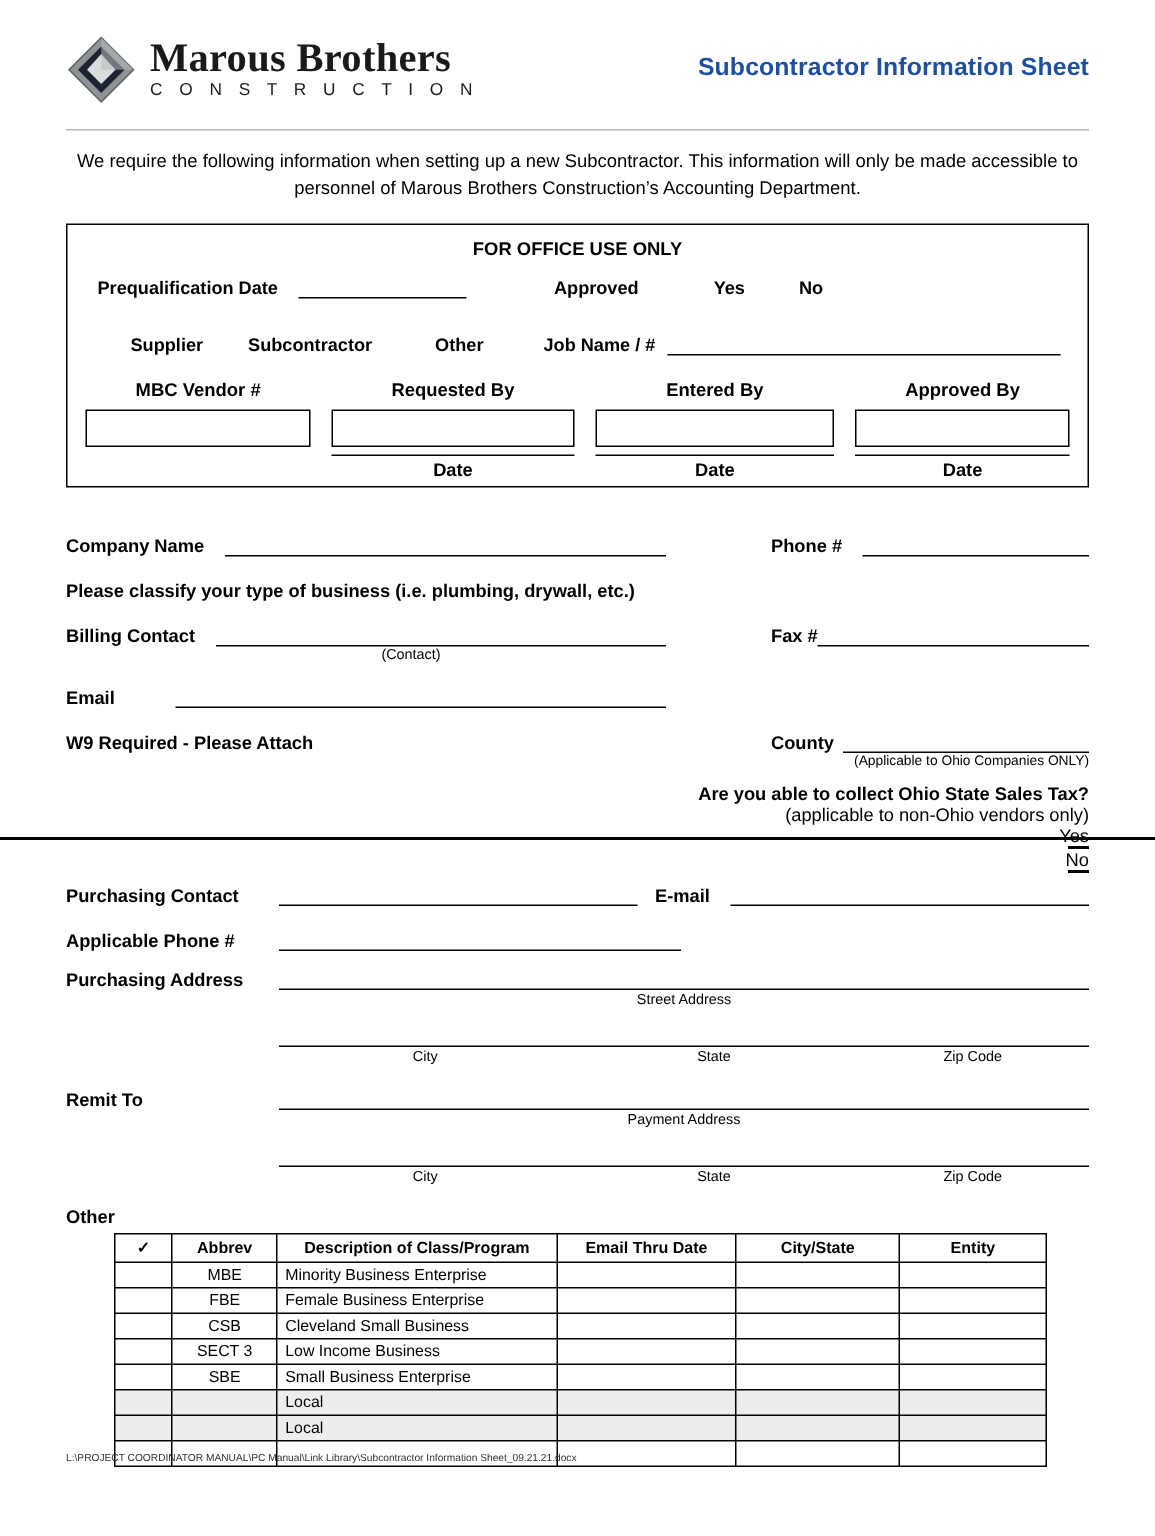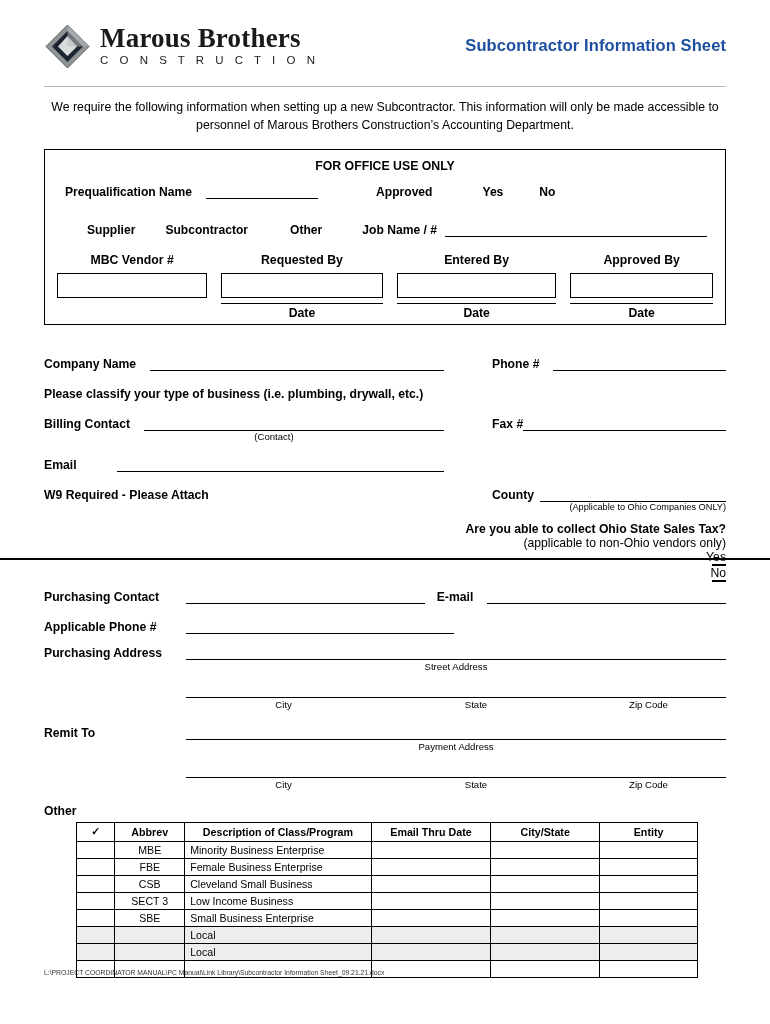--- a/index.html
+++ b/index.html
@@ -172,21 +172,21 @@
     display: flex;
     align-items: flex-end;
     margin-bottom: 0px;
     height: 30px;
   }
   .lbl-b { font-weight: bold; white-space: nowrap; }
   .fill { border-bottom: 1px solid #000; flex: 1; height: 13px; }
   .gap { width: 14px; flex: 0 0 auto; }
 
   .left-col { width: 400px; display: flex; align-items: flex-end; }
-  .right-col { flex: 1; display: flex; align-items: center;  padding-left: 48px;}
+  .right-col { flex: 1; display: flex; align-items: center; margin-left: 22px; padding-left: 48px;}
 
   .subnote {
     font-size: 9.6px;
     text-align: center;
     color: #000;
   }
   .subnote-right {
     font-size: 9.2px;
     text-align: right;
     color: #000;
@@ -273,21 +273,21 @@
     <div class="doc-title">Subcontractor Information Sheet</div>
   </div>
   <div class="header-rule"></div>
 
   <div class="intro">We require the following information when setting up a new Subcontractor.  This information will only be made accessible to personnel of Marous Brothers Construction’s Accounting Department.</div>
 
   <div class="office-box">
     <div class="office-title">FOR OFFICE USE ONLY</div>
 
     <div class="row-prequal">
-      <span class="lbl">Prequalification Name</span>
+      <span class="lbl">Prequalification Date</span>
       <span class="line ln1"></span>
       <span class="approved">Approved</span>
       <span class="yes">Yes</span>
       <span class="no">No</span>
     </div>
 
     <div class="row-supplier">
       <span>Supplier</span>
       <span class="sc">Subcontractor</span>
       <span class="ot">Other</span>

